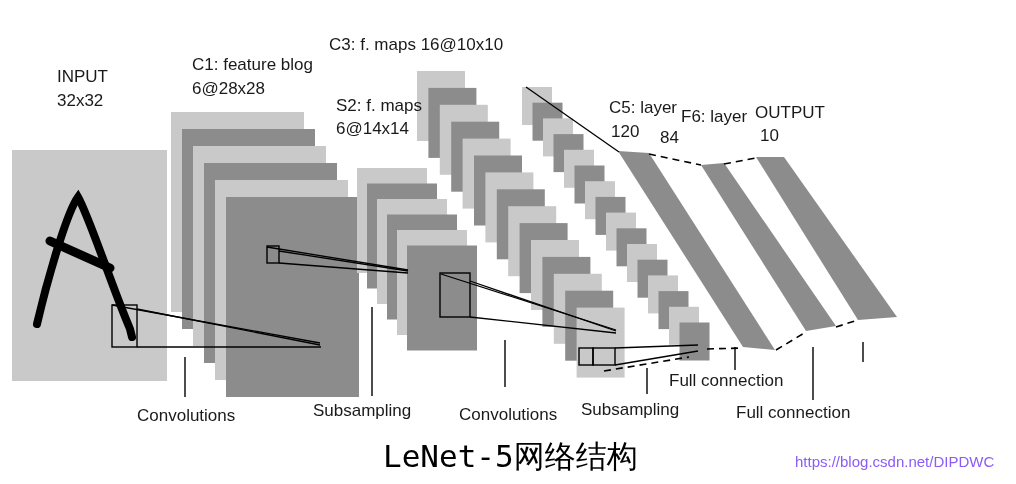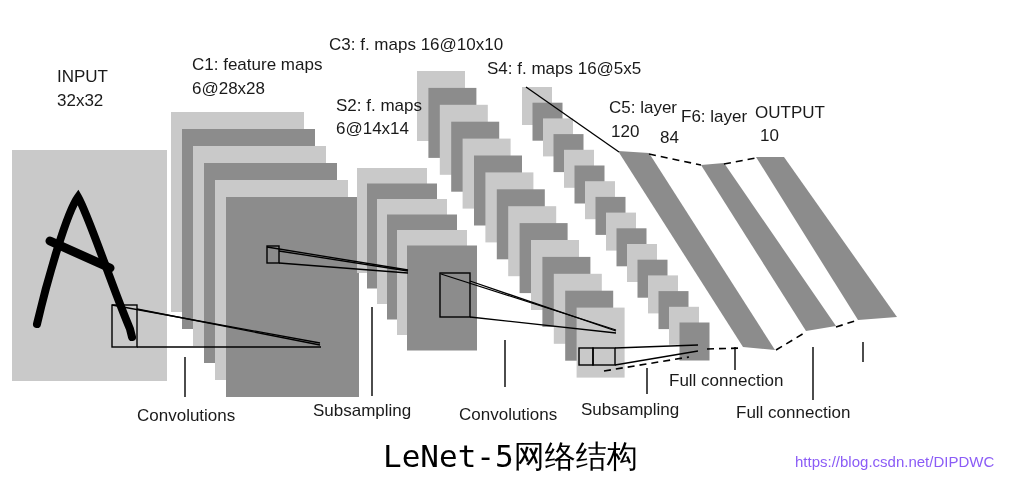--- a/index.html
+++ b/index.html
@@ -118,29 +118,28 @@
       <line x1="505" y1="340" x2="505" y2="387" stroke="#000000" stroke-width="1.4"></line>
       <line x1="647" y1="368" x2="647" y2="394" stroke="#000000" stroke-width="1.4"></line>
       <line x1="735" y1="347" x2="735" y2="370" stroke="#000000" stroke-width="1.4"></line>
       <line x1="813" y1="347" x2="813" y2="400" stroke="#000000" stroke-width="1.4"></line>
       <line x1="863" y1="342" x2="863" y2="362" stroke="#000000" stroke-width="1.4"></line>
     </svg>
 
   <div class="lbl" style="left:57px;top:67px">INPUT</div>
   <div class="lbl" style="left:57px;top:91px">32x32</div>
 
-  <div class="lbl" style="left:192px;top:55px">C1: feature maps</div>
+  <div class="lbl" style="left:192px;top:55px">C1: feature blog</div>
   <div class="lbl" style="left:192px;top:79px">6@28x28</div>
 
   <div class="lbl" style="left:336px;top:96px">S2: f. maps</div>
   <div class="lbl" style="left:336px;top:119px">6@14x14</div>
 
   <div class="lbl" style="left:329px;top:35px">C3: f. maps 16@10x10</div>
 
-  <div class="lbl" style="left:487px;top:59px">S4: f. maps 16@5x5</div>
 
   <div class="lbl" style="left:609px;top:98px">C5: layer</div>
   <div class="lbl" style="left:611px;top:122px">120</div>
 
   <div class="lbl" style="left:681px;top:107px">F6: layer</div>
   <div class="lbl" style="left:660px;top:128px">84</div>
 
   <div class="lbl" style="left:755px;top:103px">OUTPUT</div>
   <div class="lbl" style="left:760px;top:126px">10</div>
 

